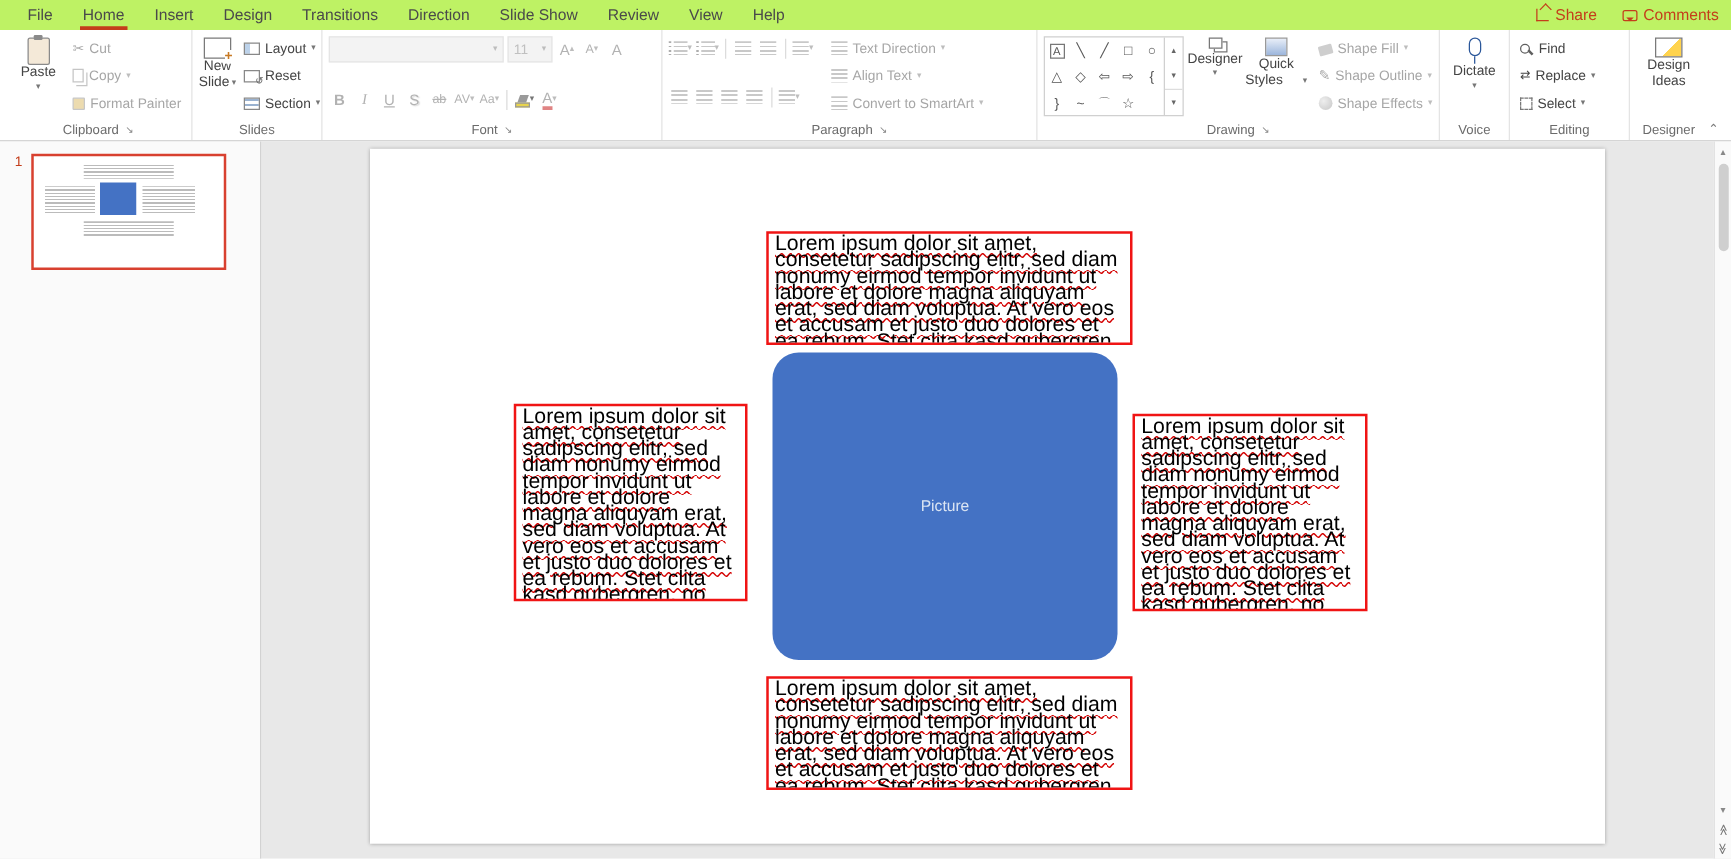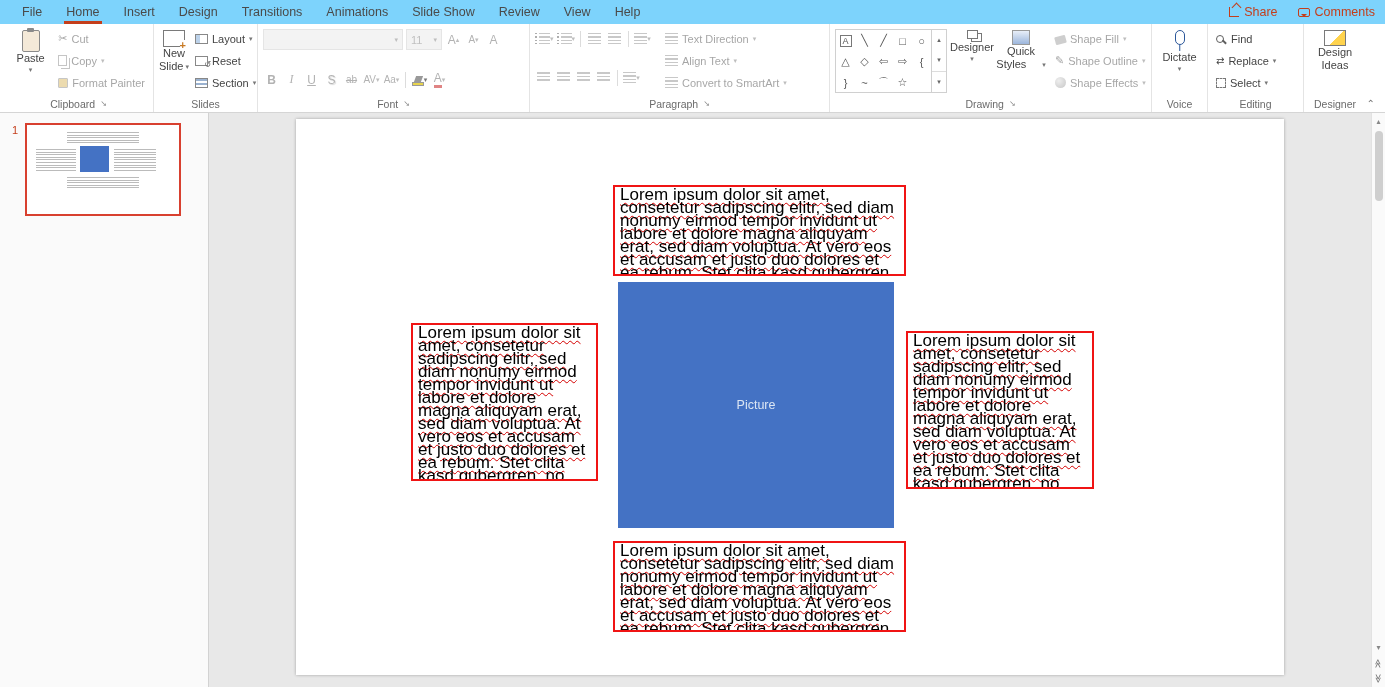--- a/index.html
+++ b/index.html
@@ -1,20 +1,20 @@
 <!DOCTYPE html>
 <html><head>
 <meta charset="utf-8">
 <style>
   * { margin:0; padding:0; box-sizing:border-box; }
   html,body { width:1385px; height:687px; overflow:hidden; }
   body { font-family:"Liberation Sans","DejaVu Sans",sans-serif; background:#fff; color:#444; }
 
   
-  .menubar { height:24px; display:flex; align-items:center; justify-content:space-between; background:#7dd3fc; padding:0 10px; }
+  .menubar { height:24px; display:flex; align-items:center; justify-content:space-between; background:#bef264; padding:0 10px; }
   .tabs { display:flex; height:100%; }
   .tab { padding:0 12px; font-size:12.5px; line-height:24px; color:#4a4a4a; position:relative; white-space:nowrap; }
   .tab.active::after { content:""; position:absolute; left:10px; right:10px; bottom:0; height:3px; background:#c43e1b; }
   .menubar-right { display:flex; gap:20px; align-items:center; color:#c43e1b; font-size:12.5px; }
   .mb-action { display:flex; align-items:center; gap:5px; }
   .share-glyph { display:inline-block; width:10px; height:10px; border-left:1.5px solid #c43e1b; border-bottom:1.5px solid #c43e1b; position:relative; }
   .share-glyph::after { content:""; position:absolute; left:3px; top:-3px; width:6px; height:6px; border-top:1.5px solid #c43e1b; border-right:1.5px solid #c43e1b; transform:rotate(-45deg); }
   .bubble-glyph { display:inline-block; width:12px; height:9px; border:1.5px solid #c43e1b; border-radius:2px; position:relative; }
   .bubble-glyph::after { content:""; position:absolute; left:2px; bottom:-4px; border:3px solid transparent; border-top-color:#c43e1b; }
 
@@ -88,21 +88,21 @@
   .mt-bottom { left:40px; top:52px; width:72px; height:12px; }
 
   .canvas { flex:1; position:relative; }
   .slide { position:absolute; left:50%; transform:translateX(-50%); top:6px; width:988px; height:556px; background:#fff; box-shadow:0 0 3px rgba(0,0,0,.3); }
   .tb { position:absolute; border:2px solid #f01414; font-size:17px; line-height:13px; color:#000; padding:1px 5px; overflow:hidden; }
   .tb span { text-decoration-line:underline; text-decoration-style:wavy; text-decoration-color:#d40000; text-decoration-thickness:1px; text-underline-offset:2px; }
   .tb-top    { left:317px; top:66px;  width:293px; height:91px; }
   .tb-left   { left:115px; top:204px; width:187px; height:158px; }
   .tb-right  { left:610px; top:212px; width:188px; height:158px; }
   .tb-bottom { left:317px; top:422px; width:293px; height:91px; }
-  .picture { position:absolute; left:322px; top:163px; width:276px; height:246px; background:#4472c4; color:#dbe5f3; display:flex; align-items:center; justify-content:center; font-size:12.5px; }
+  .picture { position:absolute; left:322px; top:163px; width:276px; height:246px; background:#4472c4; color:#dbe5f3; display:flex; align-items:center; justify-content:center; font-size:12.5px;border-radius:21px; }
 
   .vscroll { width:14px; background:#fafafa; border-left:1px solid #e2e2e2; display:flex; flex-direction:column; align-items:center; font-size:8px; color:#888; }
   .vs-btn { height:16px; display:flex; align-items:center; justify-content:center; width:100%; }
   .vs-thumb { width:8px; height:70px; background:#cfcfcf; border-radius:4px; margin-top:2px; }
   .vs-bottom { margin-top:auto; display:flex; flex-direction:column; align-items:center; width:100%; }
   .dbl { display:inline-block; font-size:9px; color:#777; letter-spacing:-1px; }
   .dbl.up { transform:rotate(90deg); }
   .dbl.down { transform:rotate(-90deg); }
 </style>
 </head>
@@ -110,21 +110,21 @@
 
 <div class="app">
 
   <header class="menubar">
     <nav class="tabs">
       <div class="tab">File</div>
       <div class="tab active">Home</div>
       <div class="tab">Insert</div>
       <div class="tab">Design</div>
       <div class="tab">Transitions</div>
-      <div class="tab">Animations</div>
+      <div class="tab">Direction</div>
       <div class="tab">Slide Show</div>
       <div class="tab">Review</div>
       <div class="tab">View</div>
       <div class="tab">Help</div>
     </nav>
     <div class="menubar-right">
       <div class="mb-action">
         <span class="share-glyph"></span>
         <span>Share</span>
       </div>

